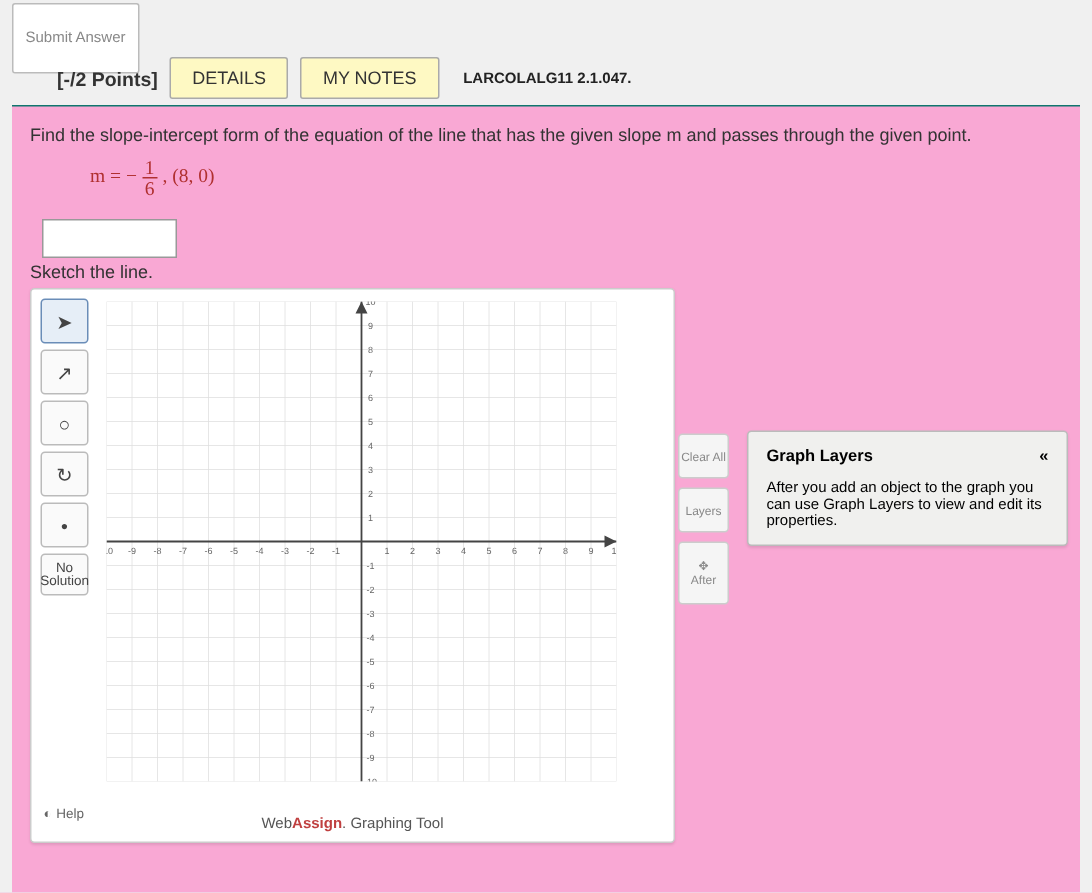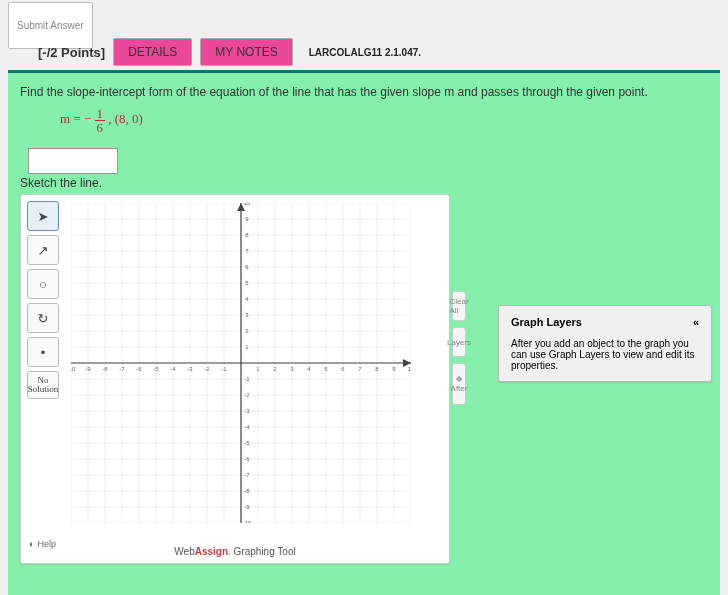--- a/index.html
+++ b/index.html
@@ -1,43 +1,43 @@
 <!DOCTYPE html>
 <html><head>
 <meta charset="utf-8">
 <style>
 * { box-sizing: border-box; margin: 0; padding: 0; }
 body { font-family: Arial, sans-serif; background: #e8e8e8; font-size: 12px; }
 .page { width: 728px; height: 595px; background: #f0f0f0; position: relative; overflow: hidden; }
 .top-btn { position: absolute; top: 2px; left: 8px; background: #fff; border: 1px solid #bbb; padding: 17px 8px; font-size: 10px; color: #888; border-radius: 2px; }
 .header { position: absolute; top: 30px; left: 0; right: 0; padding: 8px 10px; display: flex; align-items: center; gap: 8px; }
 .points { font-weight: bold; font-size: 13px; color: #333; padding-left: 28px; }
-.hbtn { background: #ec4899; border: 1px solid #aaa; padding: 6px 14px; font-size: 12px; color: #333; cursor: pointer; border-radius: 2px; }
+.hbtn { background: #fef9c3; border: 1px solid #aaa; padding: 6px 14px; font-size: 12px; color: #333; cursor: pointer; border-radius: 2px; }
 .ref { font-weight: bold; font-size: 10px; color: #222; margin-left: 8px; }
-.content { position: absolute; top: 70px; left: 8px; right: 8px; bottom: 0; background: #86efac; border-top: 3px solid #0f766e; padding: 12px; }
+.content { position: absolute; top: 70px; left: 8px; right: 8px; bottom: 0; background: #f9a8d4; border-top: 1px solid #0f766e; padding: 12px; }
 .prompt { font-size: 12px; color: #333; margin-bottom: 8px; }
 .eq { margin-left: 40px; font-size: 13px; color: #b03030; font-family: Georgia, serif; }
 .frac { display: inline-block; text-align: center; vertical-align: middle; line-height: 1; }
 .frac .n { border-bottom: 1px solid #b03030; display: block; padding: 0 2px; }
 .frac .d { display: block; padding: 0 2px; }
 .answer-box { width: 90px; height: 26px; border: 1px solid #999; background: #fff; margin: 14px 0 0 8px; }
 .sketch-label { font-size: 12px; color: #333; margin-top: 2px; margin-bottom: 4px; }
 .graph-area { position: relative; width: 430px; height: 370px; background: #fff; border: 1px solid #ccc; border-radius: 3px; box-shadow: 0 1px 2px rgba(0,0,0,0.1); }
 .toolbar { position: absolute; left: 6px; top: 6px; width: 36px; display: flex; flex-direction: column; gap: 4px; }
 .tbtn { width: 32px; height: 30px; background: #fafafa; border: 1px solid #bbb; border-radius: 3px; display: flex; align-items: center; justify-content: center; font-size: 13px; cursor: pointer; color: #444; }
 .tbtn.sel { background: #e6eef7; border-color: #6a8db8; }
-.tbtn.small { font-size: 9px; height: 28px; line-height: 1; text-align: center; font-family: Liberation Serif, serif; }
+.tbtn.small { font-size: 9px; height: 28px; line-height: 1; text-align: center; }
 .grid { position: absolute; left: 50px; top: 8px; width: 340px; height: 320px; background: #fff; }
 .grid svg { width: 100%; height: 100%; }
 .brand { position: absolute; bottom: 6px; left: 0; right: 0; text-align: center; font-size: 10px; color: #555; }
 .brand b { color: #c04040; }
 .help { position: absolute; left: 8px; bottom: 14px; font-size: 9px; color: #666; display: flex; align-items: center; gap: 3px; }
 .side-tools { position: absolute; left: 444px; top: 218px; width: 36px; display: flex; flex-direction: column; gap: 6px; }
-.stool { width: 14px; height: 30px; background: #f5f5f5; border: 1px solid #ccc; border-radius: 3px; font-size: 8px; display: flex; align-items: center; justify-content: center; color: #888; cursor: pointer; }
-.layers { position: absolute; left: 490px; top: 232px; right: 8px; background: #f0f0ee; border: 1px solid #bbb; border-radius: 3px; padding: 10px 12px; font-size: 10px; box-shadow: 0 1px 2px rgba(0,0,0,0.1); }
+.stool { width: 34px; height: 30px; background: #f5f5f5; border: 1px solid #ccc; border-radius: 3px; font-size: 8px; display: flex; align-items: center; justify-content: center; color: #888; cursor: pointer; }
+.layers { position: absolute; left: 490px; top: 216px; right: 8px; background: #f0f0ee; border: 1px solid #bbb; border-radius: 3px; padding: 10px 12px; font-size: 10px; box-shadow: 0 1px 2px rgba(0,0,0,0.1); }
 .layers-head { display: flex; justify-content: space-between; align-items: center; font-weight: bold; font-size: 11px; margin-bottom: 10px; }
 .collapse { font-weight: bold; cursor: pointer; }
 </style>
 </head>
 <body>
 
 <div class="page">
   <div class="top-btn">Submit Answer</div>
 
   <div class="header">

